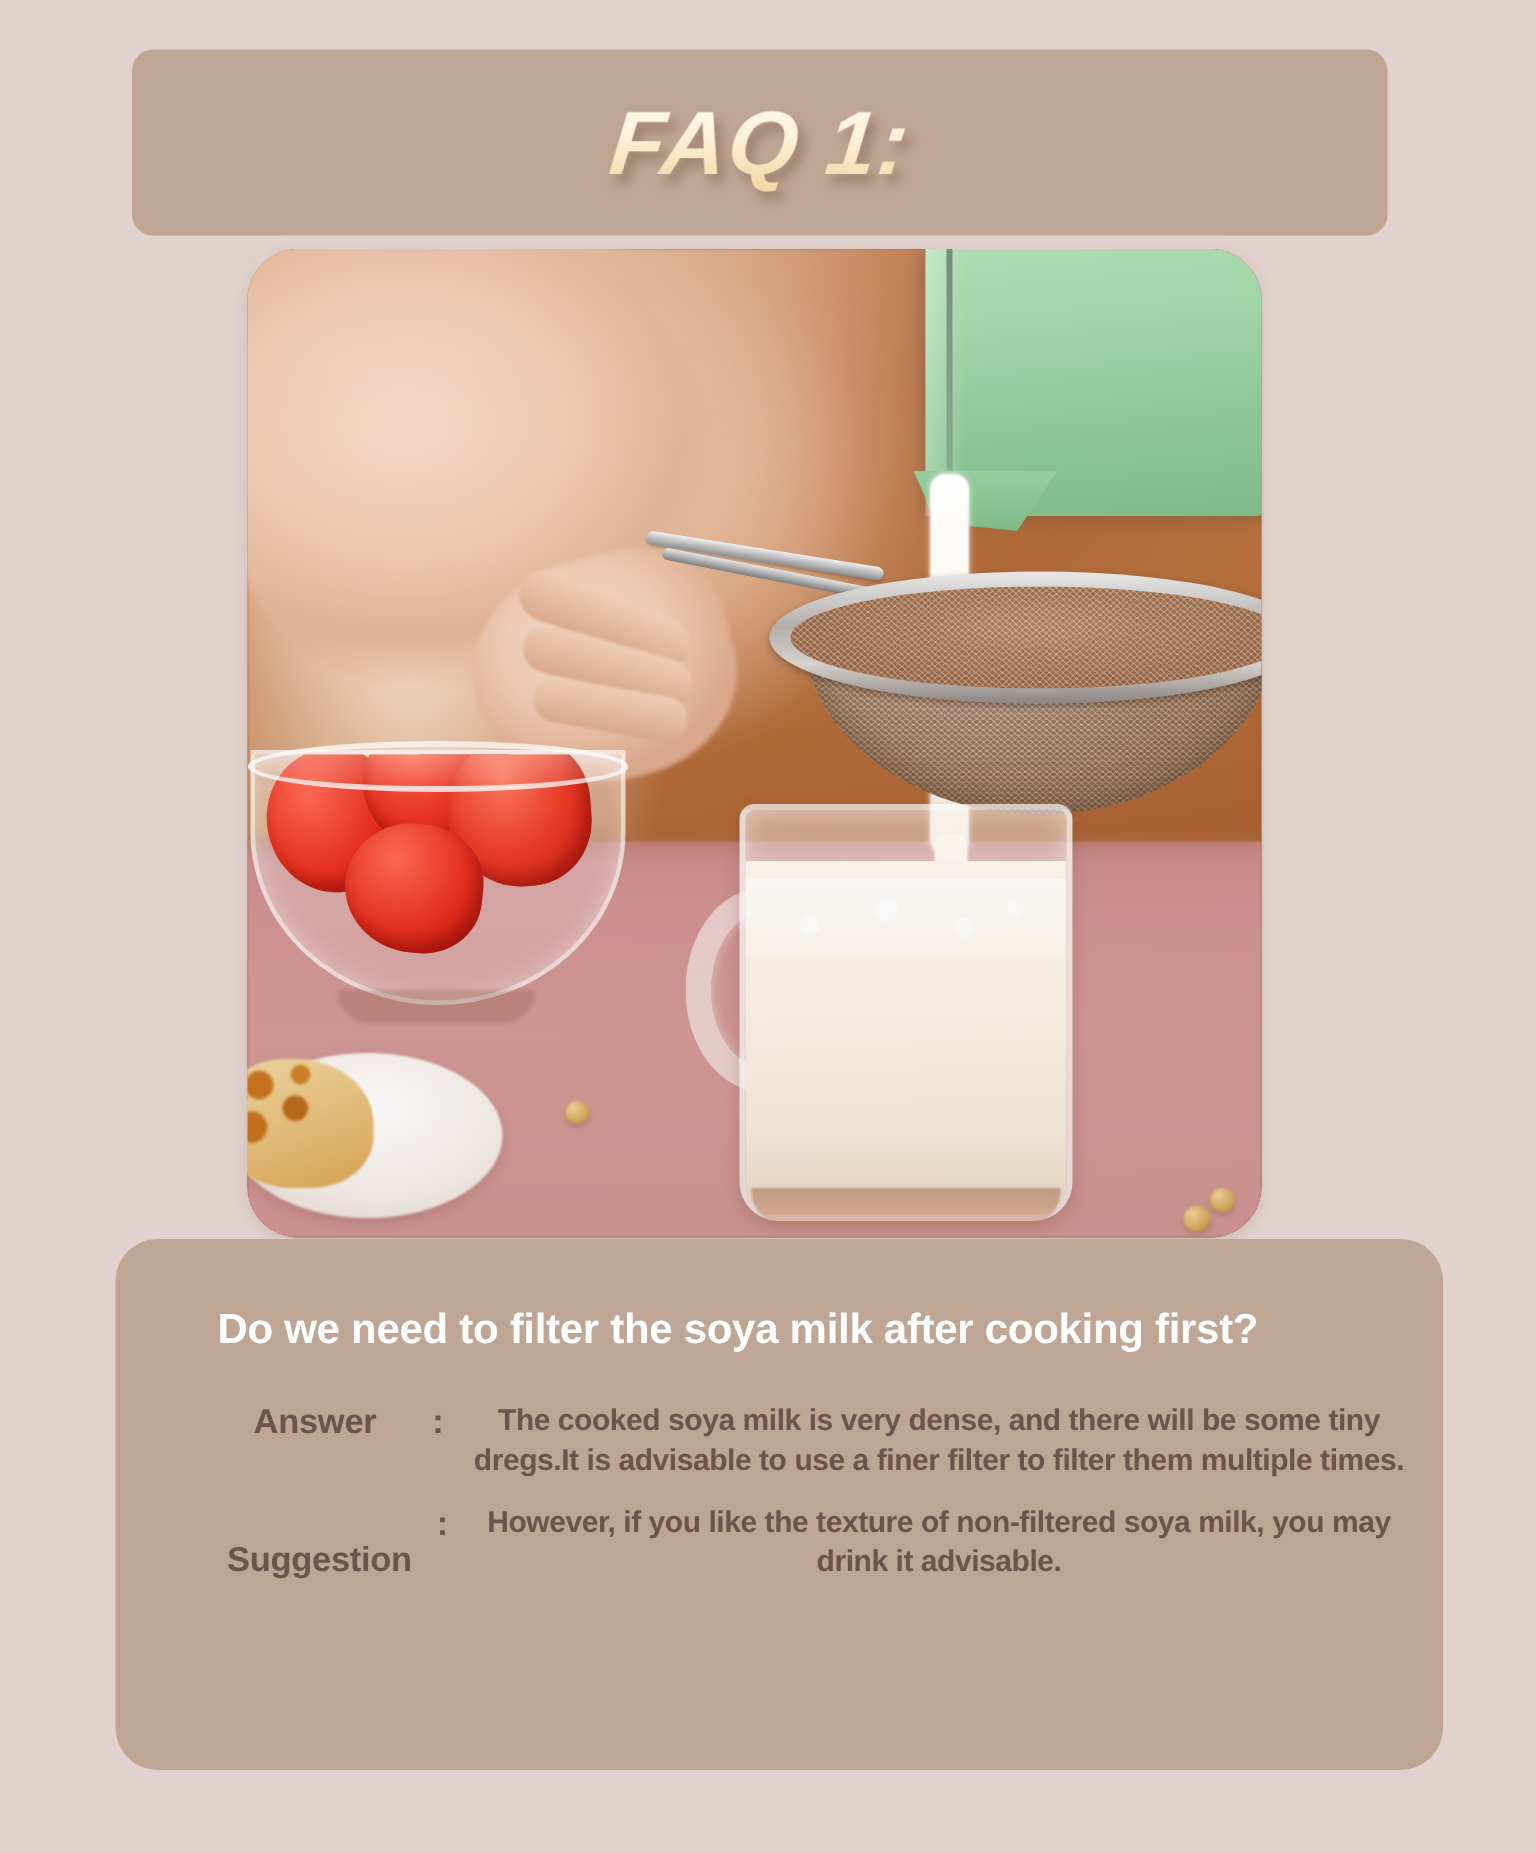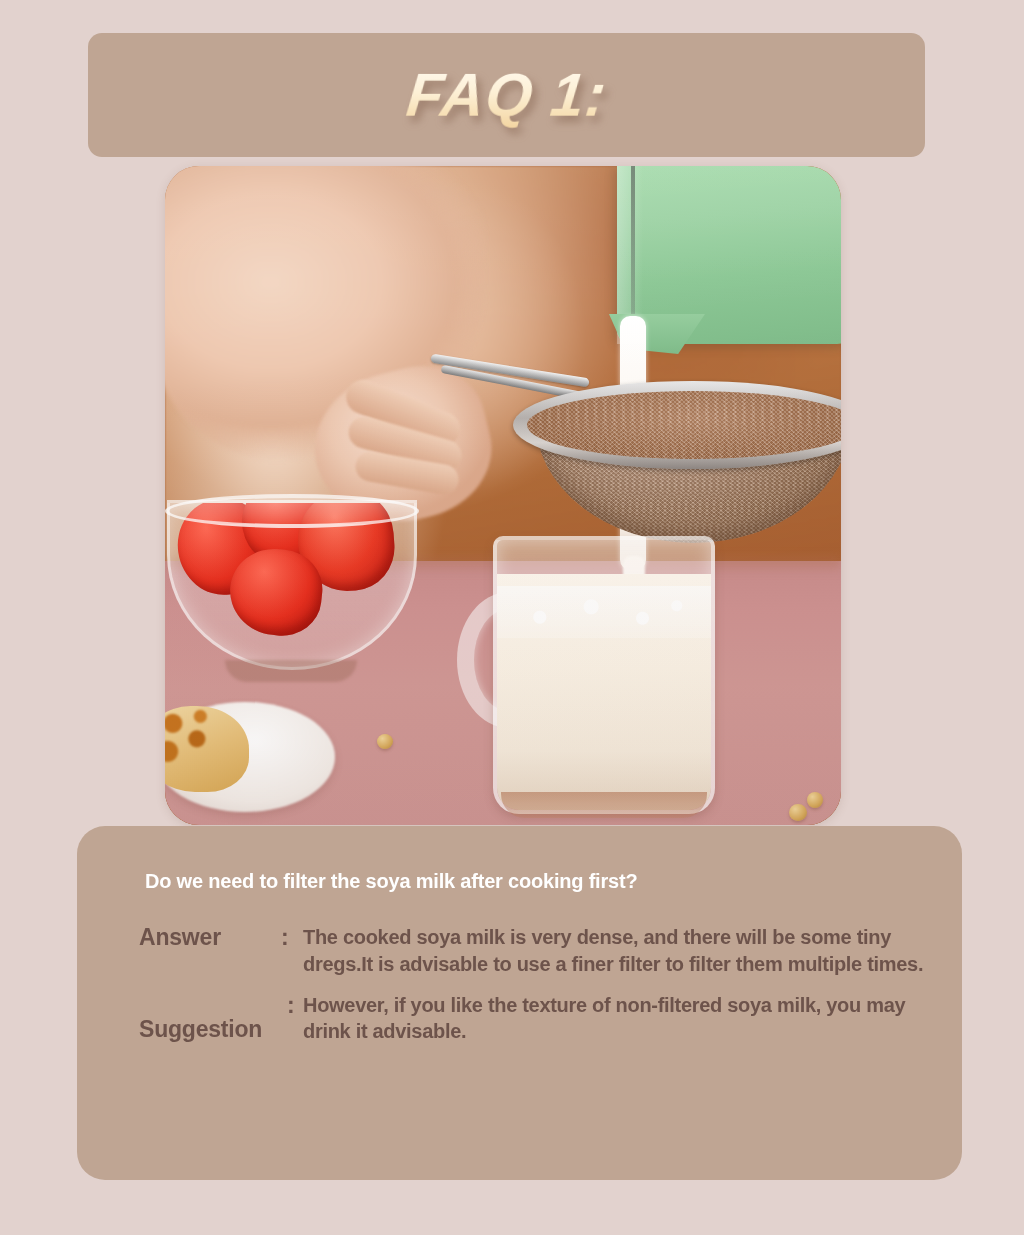--- a/index.html
+++ b/index.html
@@ -266,23 +266,23 @@
     background:linear-gradient(175deg, rgba(255,255,255,0.06) 0%, rgba(0,0,0,0) 28%, rgba(80,40,30,0.06) 100%);
   }
 
   
   .text-panel{
     position:absolute; left:77px; top:826px; width:885px; height:354px;
     background:#bfa593; border-radius:28px;
   }
   .question{
     position:absolute; left:68px; top:44px;
-    color:#ffffff; font-size:20px; font-weight:bold; letter-spacing:-0.2px;
-  }
-  .qa-block{ position:absolute; left:62px; top:98px; width:810px; }
+    color:#ffffff; font-size:28px; font-weight:bold; letter-spacing:-0.2px;
+  }
+  .qa-block{ position:absolute; left:62px; top:108px; width:810px;text-align:center; }
   .qa-row{ display:flex; margin-bottom:14px; }
   .qa-label{
     width:142px; flex:0 0 142px;
     color:#6d534b; font-size:23px; font-weight:bold; letter-spacing:-0.2px;
   }
   .qa-colon{
     width:22px; flex:0 0 22px;
     color:#6d534b; font-size:23px; font-weight:bold;
   }
   .qa-body{

